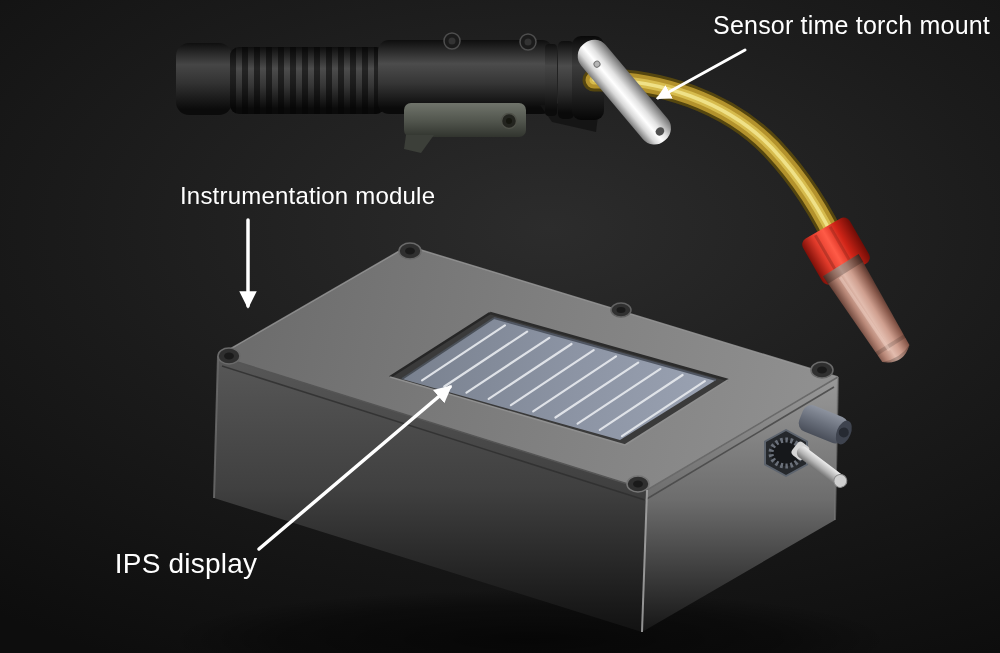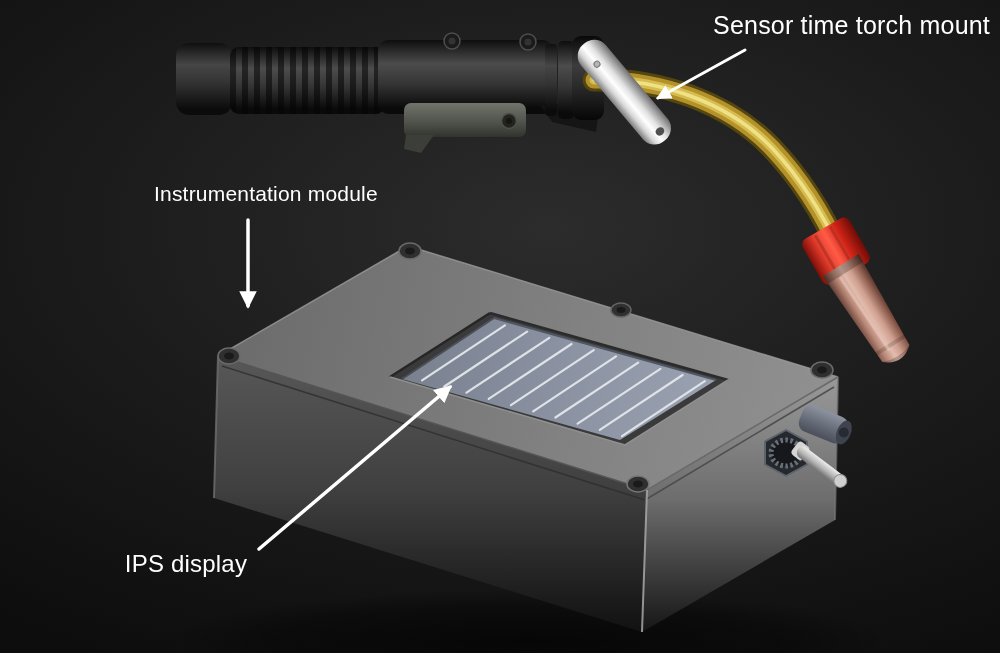--- a/index.html
+++ b/index.html
@@ -4,22 +4,22 @@
 <style>
   html,body{margin:0;padding:0;background:#000;}
   .stage{
     position:relative;width:1000px;height:653px;overflow:hidden;
     background:radial-gradient(90% 75% at 55% 35%, #2c2c2c 0%, #1b1b1b 52%, #0d0d0d 100%);
     font-family:"Liberation Sans", sans-serif;
   }
   .stage svg{position:absolute;left:0;top:0;}
   .lbl{position:absolute;color:#ffffff;letter-spacing:0.2px;white-space:nowrap;}
   .lbl-sensor{right:10px;top:11px;font-size:25px;}
-  .lbl-module{left:154px;top:182px;font-size:21px;}
-  .lbl-display{left:18px;top:551px;width:336px;text-align:center;font-size:24px;line-height:25px;white-space:normal;}
+  .lbl-module{left:180px;top:182px;font-size:24px;}
+  .lbl-display{left:18px;top:551px;width:336px;text-align:center;font-size:28px;line-height:25px;white-space:normal;}
   .lbl-display span{display:block;}
 </style>
 </head>
 <body>
 
 <div class="stage">
 
 <svg width="1000" height="653" viewBox="0 0 1000 653">
   <defs>
     <radialGradient id="shadowGrad" cx="50%" cy="50%" r="50%">

